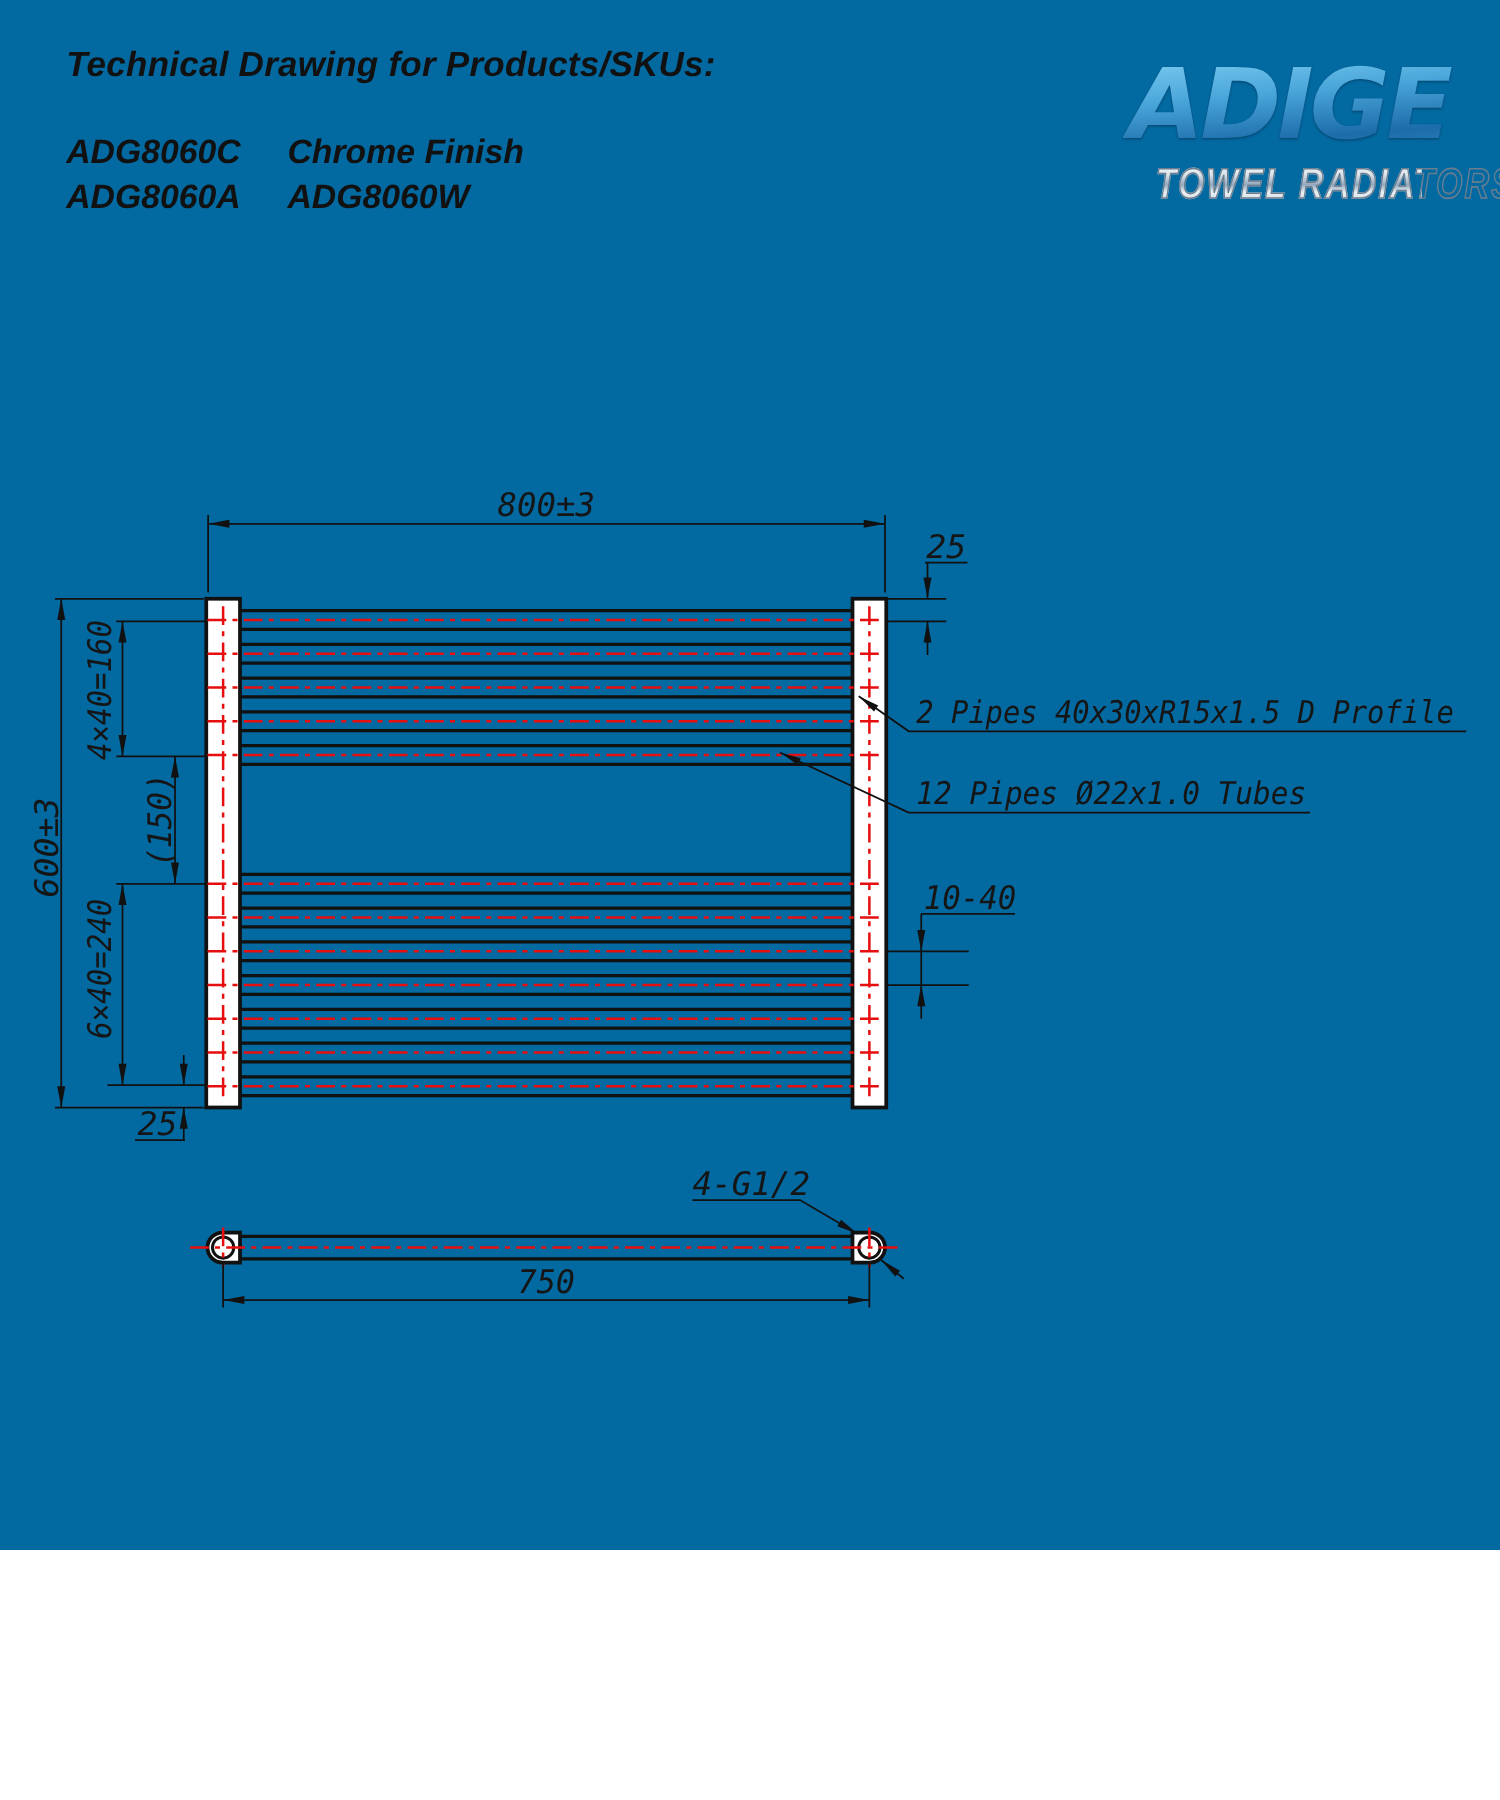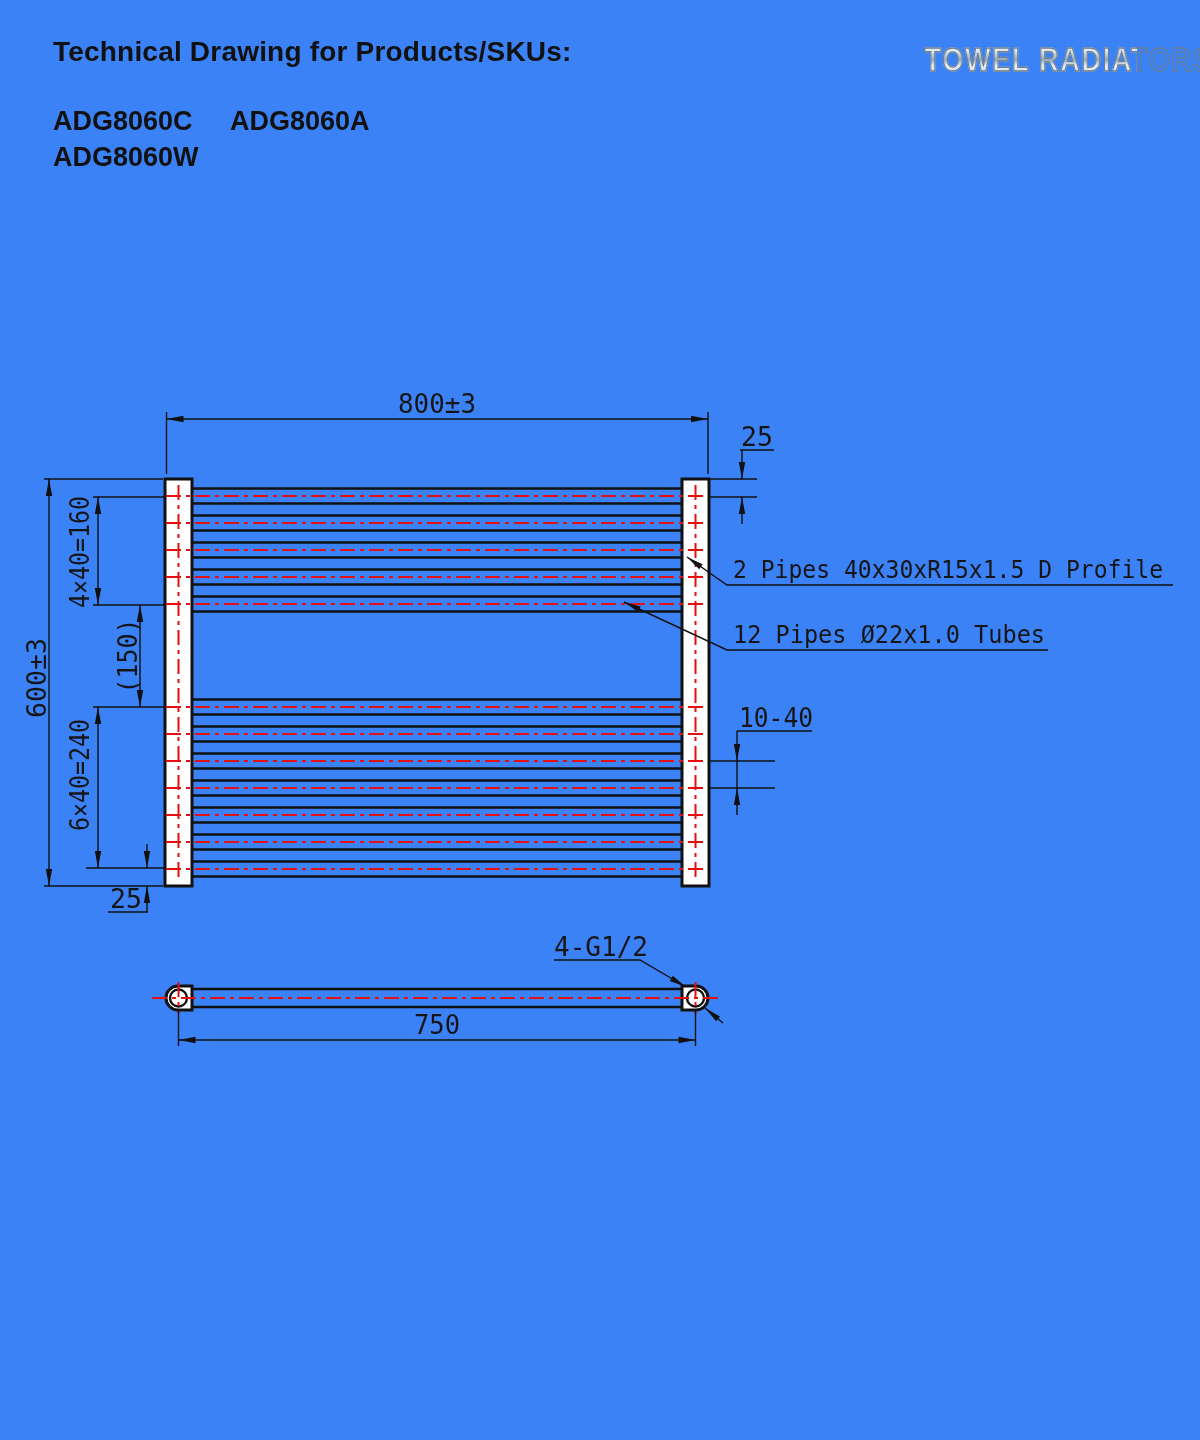--- a/index.html
+++ b/index.html
@@ -1,17 +1,17 @@
 <!DOCTYPE html>
 <html><head>
 <meta charset="utf-8">
 <style>
   html,body{margin:0;padding:0;background:#ffffff;}
-  #page{position:relative;width:1200px;height:1440px;background:#3b82f6;overflow:hidden;
-        font-family:"Liberation Sans", sans-serif;}
+  #page{position:relative;width:1200px;height:1240px;background:#0369a1;overflow:hidden;
+        font-family:"Liberation Sans", sans-serif;font-style:italic;}
 
   
   #header{position:absolute;left:53px;top:36px;color:#111;}
   #header .title{font-size:28px;font-weight:bold;margin:0 0 24px 0;letter-spacing:0.2px;}
   .sku-table{display:grid;grid-template-columns:177px auto;row-gap:0;margin-top:35px;}
   .sku-table span{font-size:27px;font-weight:bold;line-height:36px;white-space:nowrap;}
 
   
   #logo{position:absolute;left:898px;top:40px;width:266px;text-align:center;}
   #logo .brand{
@@ -45,26 +45,28 @@
 </style>
 </head>
 <body>
 
 <div id="page">
 
   <div id="header">
     <p class="title">Technical Drawing for Products/SKUs:</p>
     <div class="sku-table">
       <span>ADG8060C</span>
+      <span>Chrome Finish</span>
       <span>ADG8060A</span>
       <span>ADG8060W</span>
     </div>
   </div>
 
   <div id="logo">
+    <div class="brand">ADIGE</div>
     <div class="tagline">TOWEL RADIATORS</div>
   </div>
 
   <svg id="draw" width="1200" height="1440" viewBox="0 0 1200 1440" xmlns="http://www.w3.org/2000/svg">
 
     <g>
 
       <g>
         <rect class="ol" x="165" y="479" width="27" height="407"></rect>
         <rect class="ol" x="682" y="479" width="27" height="407"></rect>

